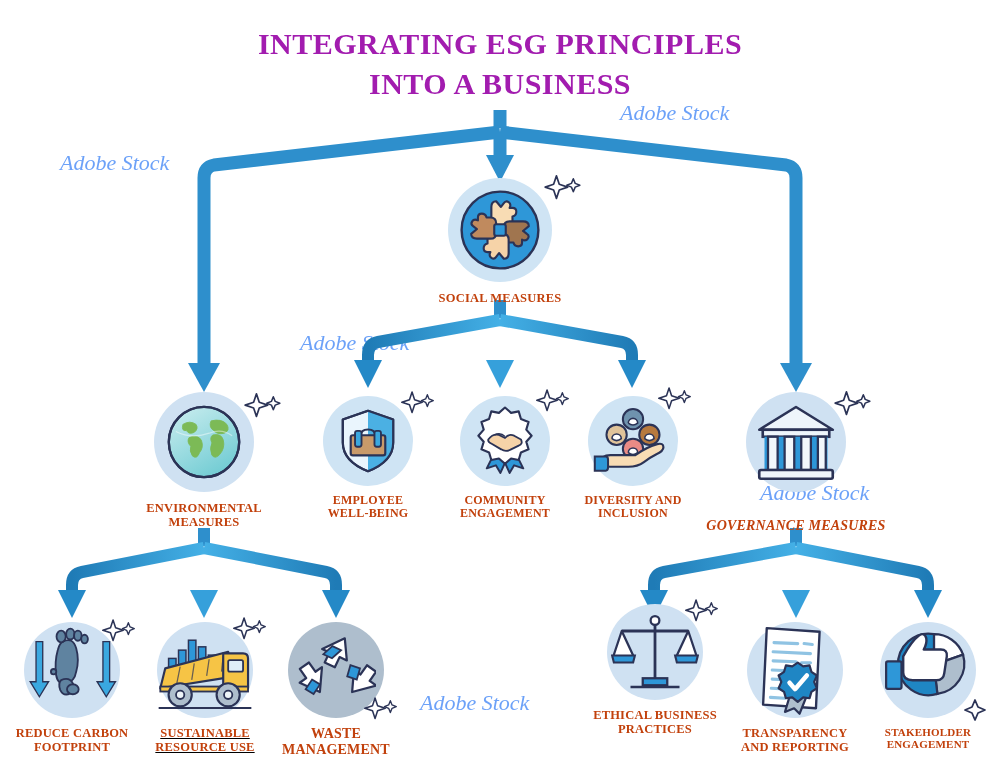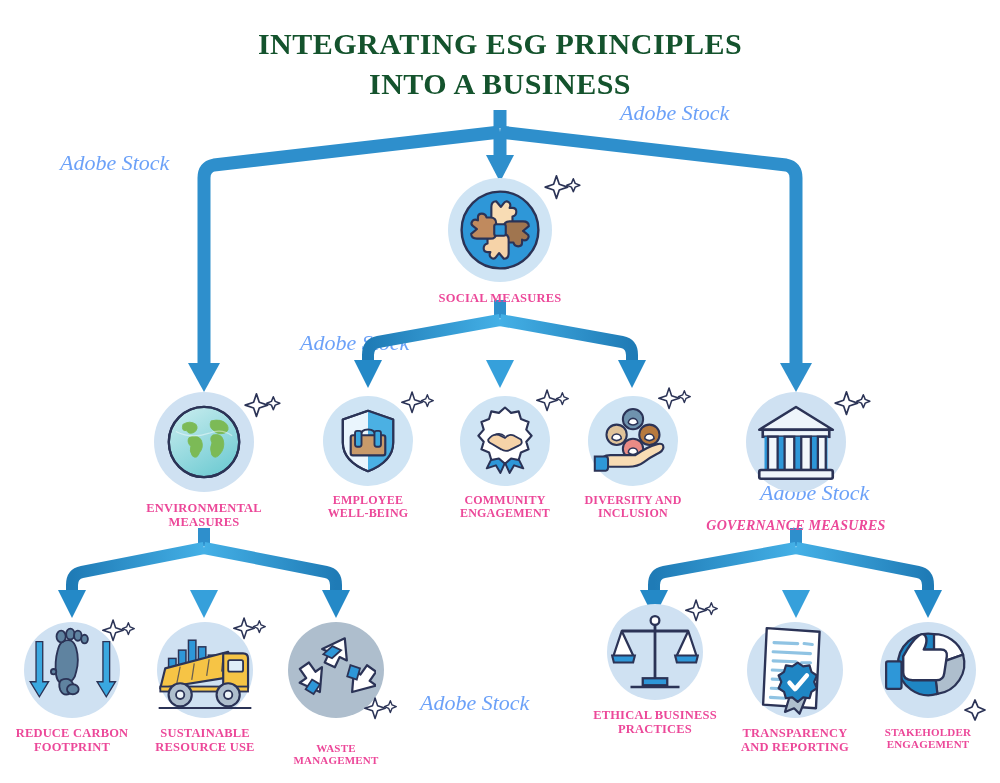--- a/index.html
+++ b/index.html
@@ -9,41 +9,41 @@
     font-family:"Liberation Serif", serif;
     overflow:hidden;
     position:relative;
   }
   #stage{position:absolute;left:0;top:0;width:1000px;height:783px;}
 
   
   .title{
     position:absolute;left:0;top:24px;width:1000px;
     text-align:center;
-    color:#14532d;
+    color:#a21caf;
     font-family:"Liberation Serif", serif;
     font-weight:bold;
     font-size:30px;
     letter-spacing:.5px;
     line-height:1.32;
   }
   .title .l2{display:block;}
 
   
   #wires{position:absolute;left:0;top:0;width:1000px;height:783px;pointer-events:none;}
 
   
   .node{position:absolute;text-align:center;}
   .disc{
     position:relative;margin:0 auto;border-radius:50%;
     display:flex;align-items:center;justify-content:center;
   }
   .lbl{
     margin-top:6px;
-    color:#ec4899;
+    color:#c2410c;
     font-family:"Liberation Serif", serif;
     font-weight:bold;
     text-transform:uppercase;
     line-height:1.12;
     letter-spacing:.2px;
     white-space:pre-line;
   }
   .sparkle{position:absolute;pointer-events:none;}
   .wm-tile{
     position:absolute;color:#3b82f6;opacity:.75;
@@ -284,21 +284,21 @@
       </svg>
       <svg class="sparkle" style="right:-16px;top:-4px;" width="34" height="28" viewBox="0 0 40 32">
         <path d="M13,2 L16,11 L25,14 L16,17 L13,26 L10,17 L1,14 L10,11 Z" fill="#fff" stroke="#2b3356" stroke-width="1.8" stroke-linejoin="round"></path>
         <path d="M31,5 L33,10 L38,12 L33,14 L31,19 L29,14 L24,12 L29,10 Z" fill="#fff" stroke="#2b3356" stroke-width="1.6" stroke-linejoin="round"></path>
       </svg>
     </div>
     <div class="lbl" style="font-size:12.5px;margin-top:8px;">REDUCE CARBON
 FOOTPRINT</div>
   </div>
 
-  <div class="node" style="left:142px;top:622px;width:126px;">
+  <div class="node" style="left:142px;top:622px;width:126px;text-decoration:underline;">
     <div class="disc" style="width:96px;height:96px;background:#cfe1f2;">
       <svg width="96" height="84" viewBox="0 0 116 100">
         <g fill="#2E97D8" stroke="#2b3356" stroke-width="1.8">
           <rect x="14" y="36" width="9" height="18"></rect>
           <rect x="26" y="26" width="9" height="28"></rect>
           <rect x="38" y="14" width="9" height="40"></rect>
           <rect x="50" y="22" width="9" height="32"></rect>
           <rect x="62" y="32" width="9" height="22"></rect>
         </g>
         <path d="M4,72 L10,48 L86,28 L92,58 Z" fill="#f6c445" stroke="#2b3356" stroke-width="2.6" stroke-linejoin="round"></path>
@@ -340,21 +340,21 @@
           <path d="M42,22 L54,22 L48,36 L36,36 Z" transform="rotate(25 48 29)"></path>
           <path d="M20,62 L30,68 L22,80 L12,74 Z"></path>
           <path d="M68,44 L80,48 L76,62 L64,58 Z"></path>
         </g>
       </svg>
       <svg class="sparkle" style="right:-14px;bottom:-6px;" width="34" height="28" viewBox="0 0 40 32">
         <path d="M13,2 L16,11 L25,14 L16,17 L13,26 L10,17 L1,14 L10,11 Z" fill="#fff" stroke="#2b3356" stroke-width="1.8" stroke-linejoin="round"></path>
         <path d="M31,5 L33,10 L38,12 L33,14 L31,19 L29,14 L24,12 L29,10 Z" fill="#fff" stroke="#2b3356" stroke-width="1.6" stroke-linejoin="round"></path>
       </svg>
     </div>
-    <div class="lbl" style="font-size:11px;margin-top:24px;">WASTE
+    <div class="lbl" style="font-size:14px;margin-top:8px;">WASTE
 MANAGEMENT</div>
   </div>
 
   <div class="node" style="left:588px;top:604px;width:134px;">
     <div class="disc" style="width:96px;height:96px;background:#cfe1f2;">
       <svg width="88" height="84" viewBox="0 0 100 96">
         <circle cx="50" cy="12" r="5" fill="#fff" stroke="#2b3356" stroke-width="2.6"></circle>
         <path d="M50,17 L50,80" stroke="#2b3356" stroke-width="3.2" fill="none"></path>
         <path d="M12,24 L88,24" stroke="#2b3356" stroke-width="3.2"></path>
         <path d="M12,24 L2,54 L26,54 Z" fill="#ffffff" stroke="#2b3356" stroke-width="2.6" stroke-linejoin="round"></path>

